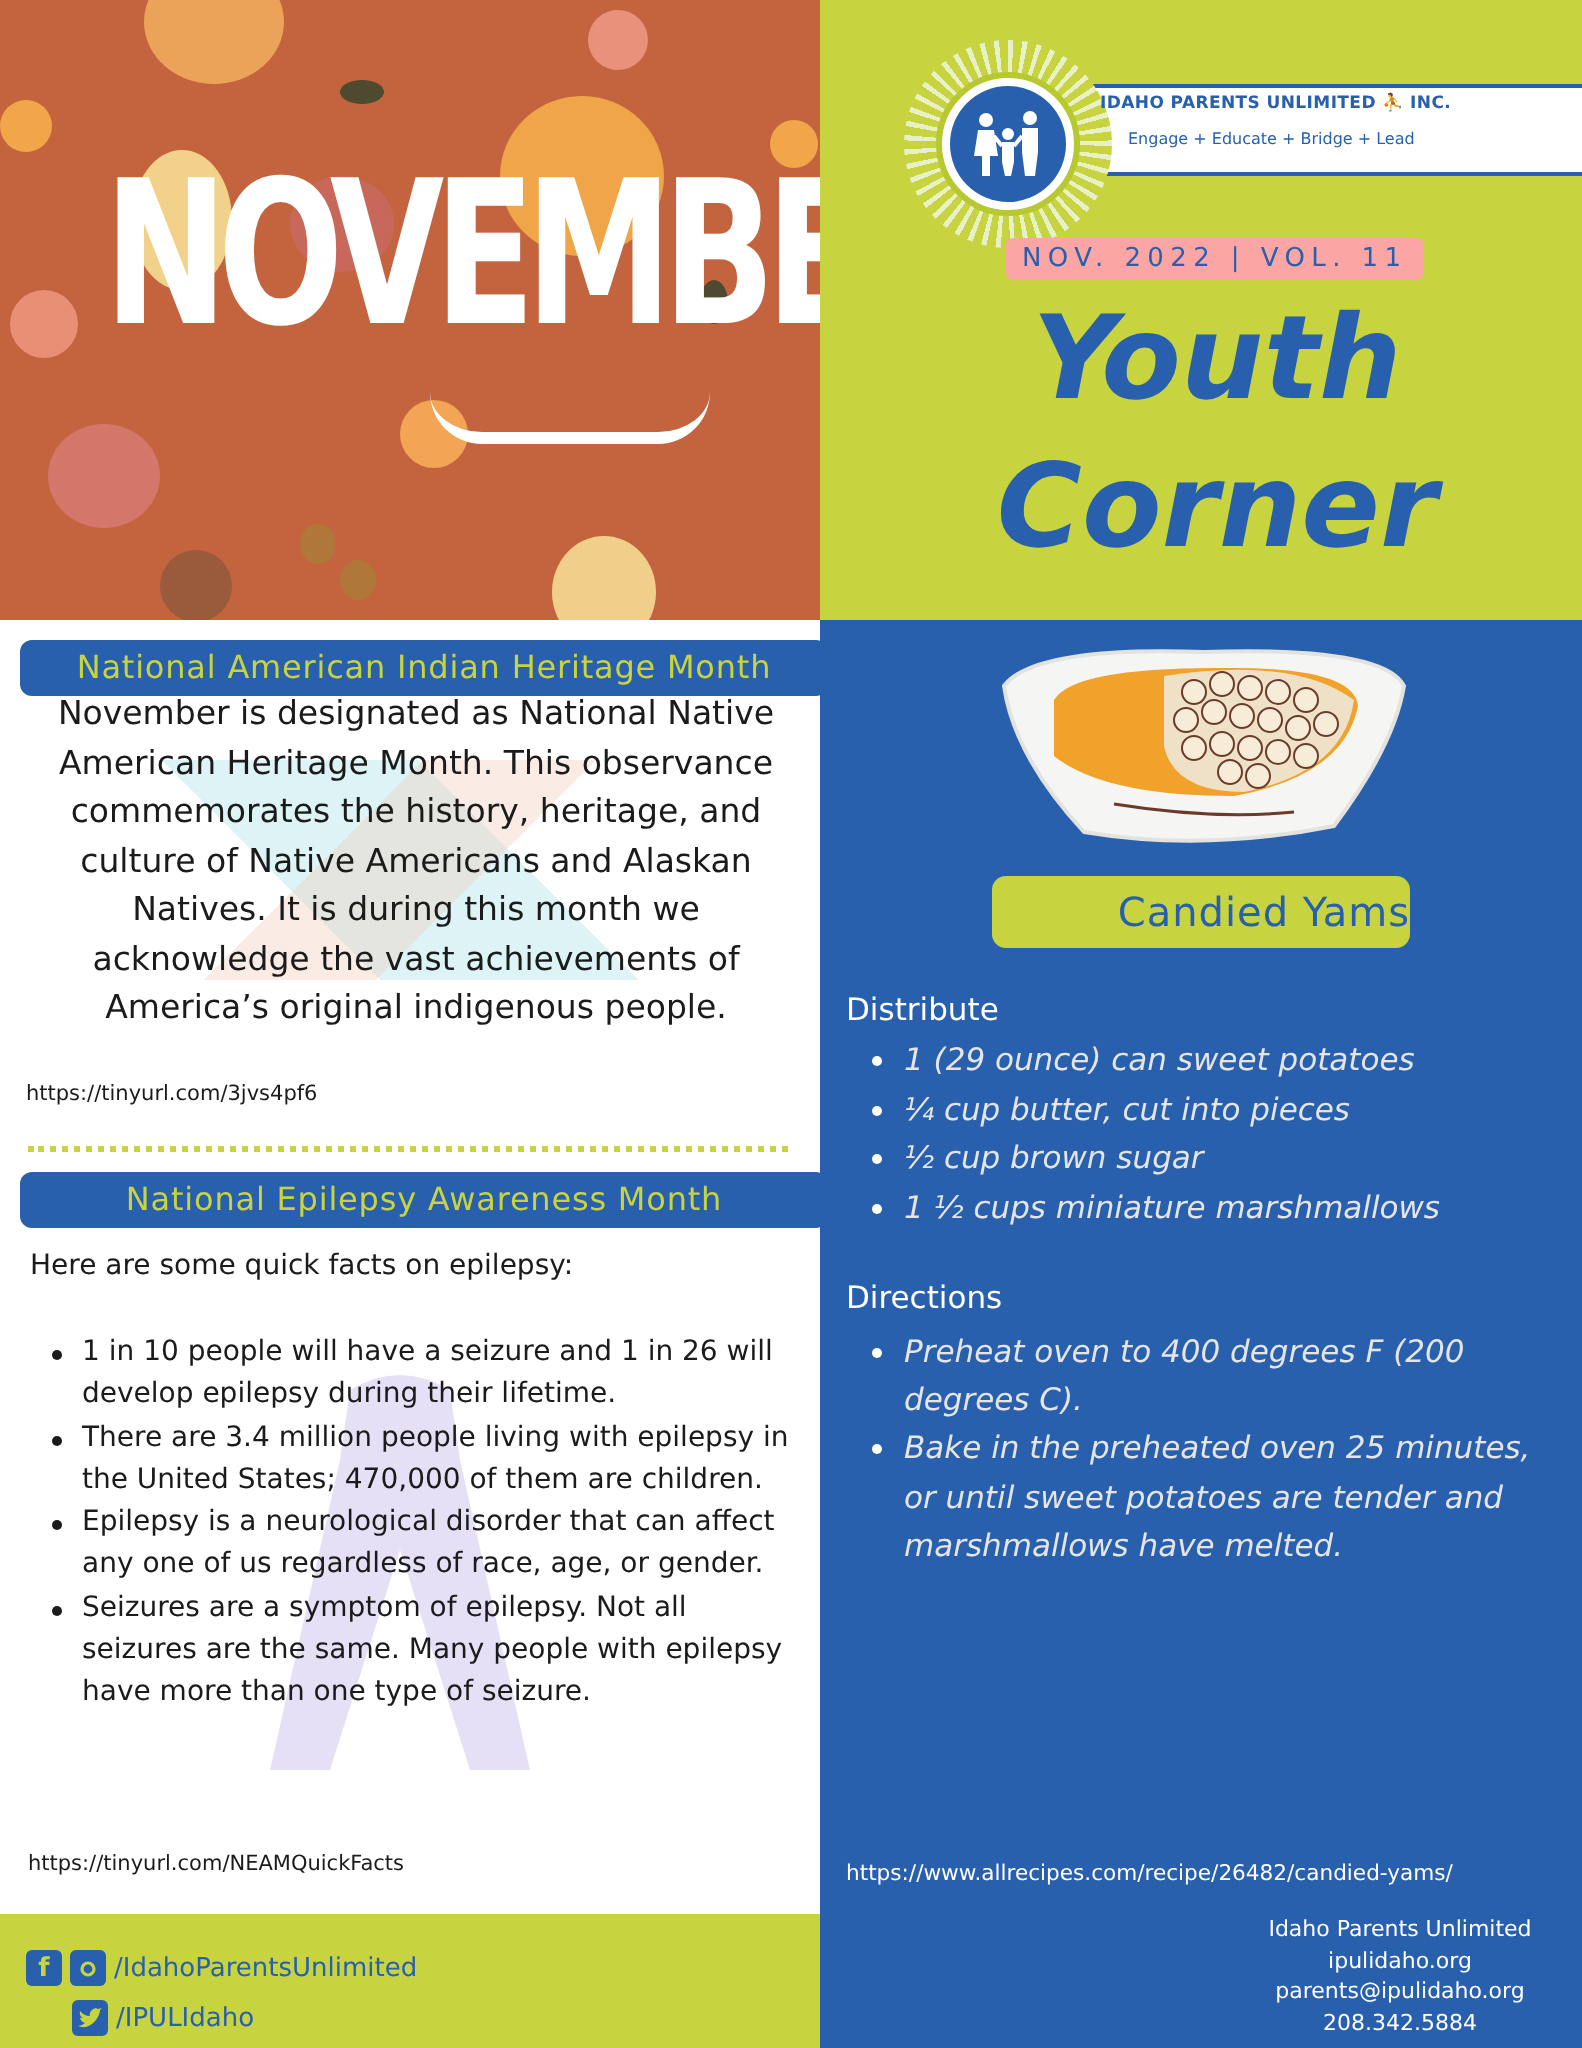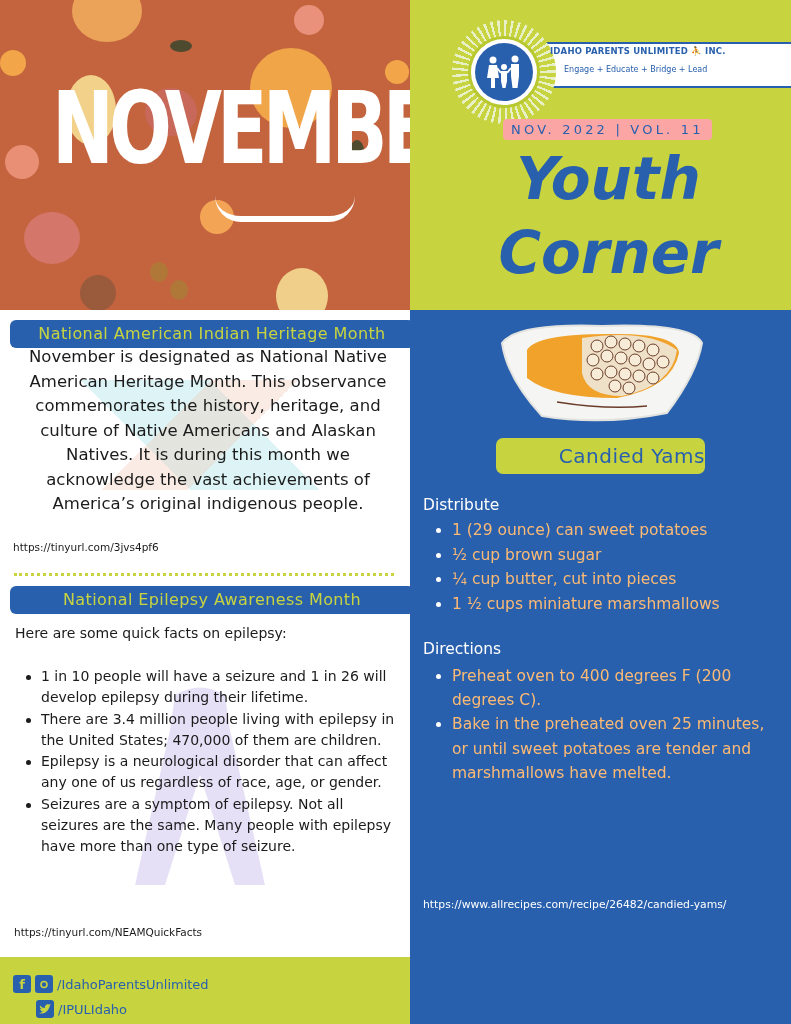--- a/index.html
+++ b/index.html
@@ -112,30 +112,30 @@
   .right {
     position: absolute; left: 410px; top: 310px; width: 381px; height: 714px; background: #2860ae; color: #ffffff;
   }
   .dish { position: absolute; left: 87px; top: 8px; width: 210px; height: 110px; }
   .recipe-pill {
     position: absolute; left: 86px; top: 128px; width: 209px; height: 36px;
     background: #c8d43f; border-radius: 7px; color: #2860ae;
     font-size: 20px; line-height: 36px; text-align: right; letter-spacing: 0.5px;
   }
   .r-heading { position: absolute; left: 13px; font-size: 15.5px; color: #ffffff; }
-  .r-list { position: absolute; left: 42px; list-style: none; font-size: 15.5px; color: #fdba74; }
+  .r-list { position: absolute; left: 42px; list-style: none; font-size: 15.5px; color: #e5e5e5; font-style: italic; }
   .r-list li { position: relative; }
   .r-list li::before {
     content: ""; position: absolute; left: -16px; width: 5px; height: 5px; border-radius: 50%; background: #ffffff;
   }
   .ing-list { top: 208px; line-height: 24.5px; width: 330px; }
   .ing-list li::before { top: 10px; }
   .dir-list { top: 330px; line-height: 24.2px; width: 330px; }
   .dir-list li::before { top: 10px; }
-  .source-link { position: absolute; left: 13px; top: 588px; font-size: 10.8px; color: #ffffff; }
+  .source-link { position: absolute; left: 13px; top: 620px; font-size: 10.8px; color: #ffffff; }
   .contact {
     position: absolute; left: 200px; top: 647px; width: 180px; text-align: center;
     font-size: 11px; line-height: 15.5px; color: #ffffff;
   }
 </style>
 </head>
 <body>
 
 <section class="hero">
   <div class="blob" style="left:72px;top:-20px;width:70px;height:62px;background:#eba35a;"></div>
@@ -252,26 +252,32 @@
         <circle cx="132" cy="70" r="6"></circle>
     </g>
     <path d="M60 84 Q110 92 150 88" stroke="#6b3b2a" stroke-width="1.5" fill="none"></path>
   </svg>
 
   <div class="recipe-pill">Candied Yams</div>
 
   <div class="r-heading" style="top:186px;">Distribute</div>
   <ul class="r-list ing-list">
     <li>1 (29 ounce) can sweet potatoes</li>
+    <li>¼ cup butter, cut into pieces</li>
     <li>½ cup brown sugar</li>
-    <li>¼ cup butter, cut into pieces</li>
     <li>1 ½ cups miniature marshmallows</li>
   </ul>
 
   <div class="r-heading" style="top:330px;">Directions</div>
   <ul class="r-list dir-list" style="top:354px;">
     <li>Preheat oven to 400 degrees F (200 degrees C).</li>
     <li>Bake in the preheated oven 25 minutes, or until sweet potatoes are tender and marshmallows have melted.</li>
   </ul>
 
   <a class="source-link">https://www.allrecipes.com/recipe/26482/candied-yams/</a>
 
+  <div class="contact">
+    <div>Idaho Parents Unlimited</div>
+    <div>ipulidaho.org</div>
+    <div>parents@ipulidaho.org</div>
+    <div>208.342.5884</div>
+  </div>
 </section>
 
 </body></html>

